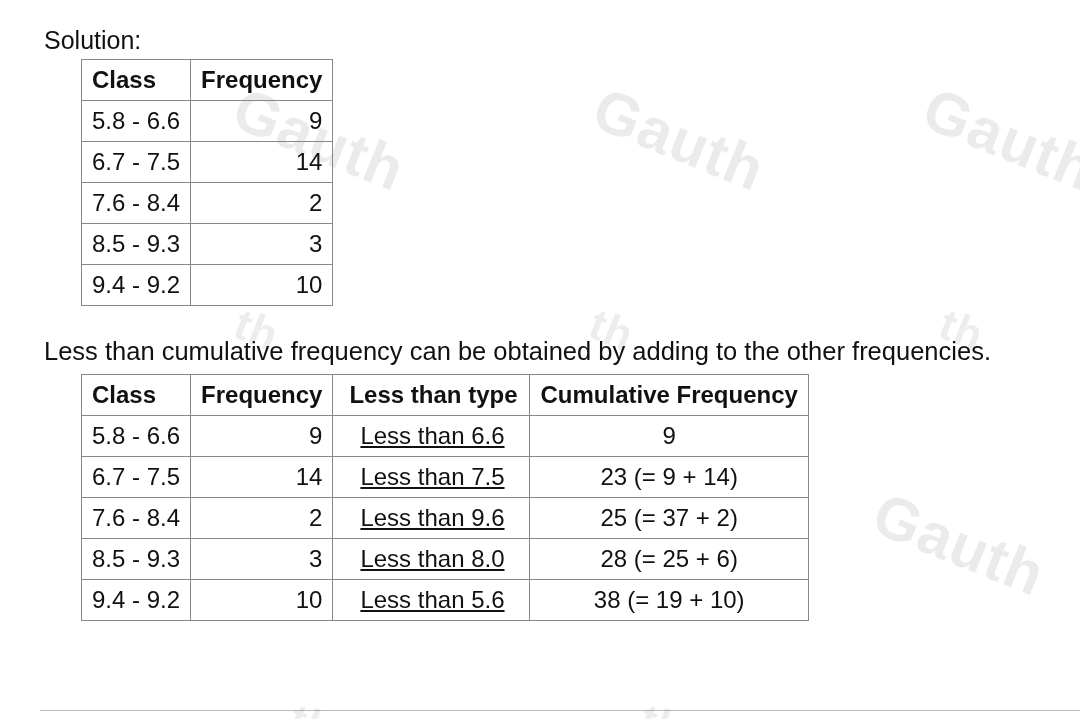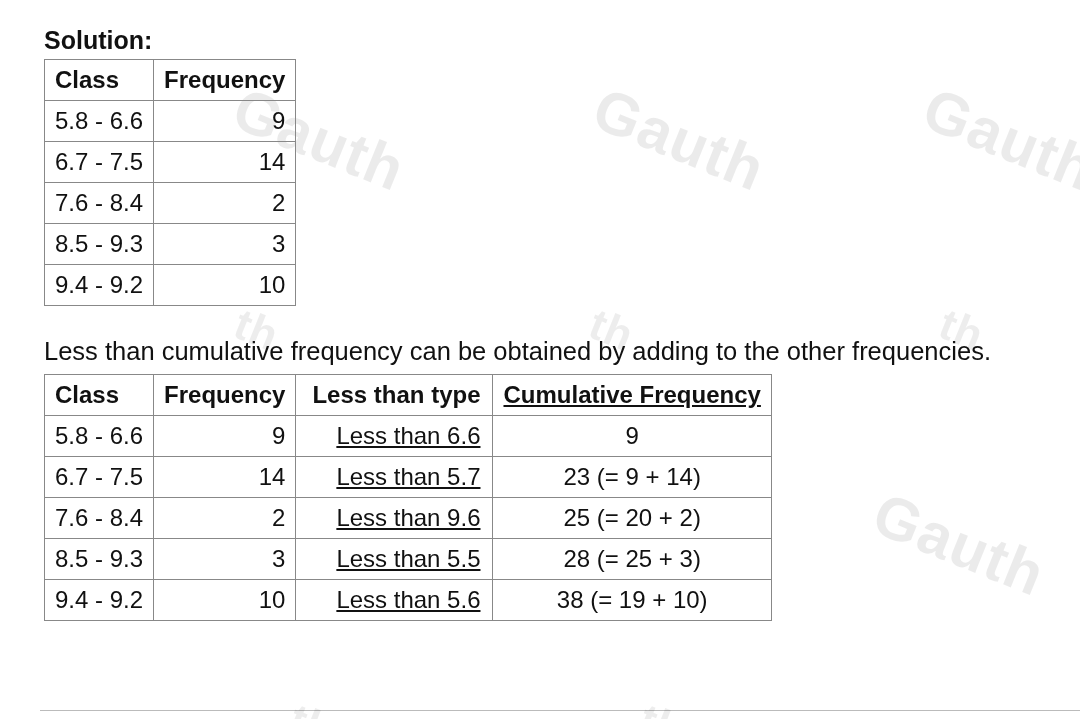--- a/index.html
+++ b/index.html
@@ -12,49 +12,50 @@
     color: #111;
     position: relative;
     overflow: hidden;
   }
   .content {
     padding: 26px 0 0 44px;
     position: relative;
     z-index: 2;
   }
   .solution-heading {
-    font-weight: 700;
+    font-weight: 400;
     font-size: 25px;
     margin-bottom: 4px;
   }
   table {
     border-collapse: collapse;
     font-size: 24px;
+    margin-left: 37px;
   }
   th, td {
     border: 1px solid #888;
     padding: 6px 10px 6px 10px;
     vertical-align: middle;
     white-space: nowrap;
   }
   th {
     font-weight: 700;
     text-align: center;
   }
   .freq-col { text-align: right; }
   .class-col { text-align: left; }
-  .ltt-col { text-align: right; padding-left: 16px; padding-right: 12px;}
+  .ltt-col { text-align: center; padding-left: 16px; padding-right: 12px;}
   .cum-col { text-align: center; }
   .para {
     font-size: 25.5px;
     margin: 28px 0 6px 0;
     line-height: 1.35;
   }
   .table2 td.ltt-col { padding-left: 14px; text-decoration: underline; }
-  .table2 th.cumhead { padding-left: 10px; padding-right: 10px; text-decoration: underline; }
+  .table2 th.cumhead { padding-left: 10px; padding-right: 10px; }
   .hr {
     position: absolute;
     left: 40px;
     right: 0;
     bottom: 8px;
     border-top: 1px solid #bbb;
   }
   
   .wm {
     position: absolute;
@@ -131,34 +132,34 @@
     </tr>
     <tr>
       <td class="class-col">5.8 - 6.6</td>
       <td class="freq-col">9</td>
       <td class="ltt-col">Less than 6.6</td>
       <td class="cum-col">9</td>
     </tr>
     <tr>
       <td class="class-col">6.7 - 7.5</td>
       <td class="freq-col">14</td>
-      <td class="ltt-col">Less than 5.7</td>
+      <td class="ltt-col">Less than 7.5</td>
       <td class="cum-col">23 (= 9 + 14)</td>
     </tr>
     <tr>
       <td class="class-col">7.6 - 8.4</td>
       <td class="freq-col">2</td>
       <td class="ltt-col">Less than 9.6</td>
-      <td class="cum-col">25 (= 20 + 2)</td>
+      <td class="cum-col">25 (= 37 + 2)</td>
     </tr>
     <tr>
       <td class="class-col">8.5 - 9.3</td>
       <td class="freq-col">3</td>
-      <td class="ltt-col">Less than 5.5</td>
-      <td class="cum-col">28 (= 25 + 3)</td>
+      <td class="ltt-col">Less than 8.0</td>
+      <td class="cum-col">28 (= 25 + 6)</td>
     </tr>
     <tr>
       <td class="class-col">9.4 - 9.2</td>
       <td class="freq-col">10</td>
       <td class="ltt-col">Less than 5.6</td>
       <td class="cum-col">38 (= 19 + 10)</td>
     </tr>
   </tbody>
     </table>
 </div>

